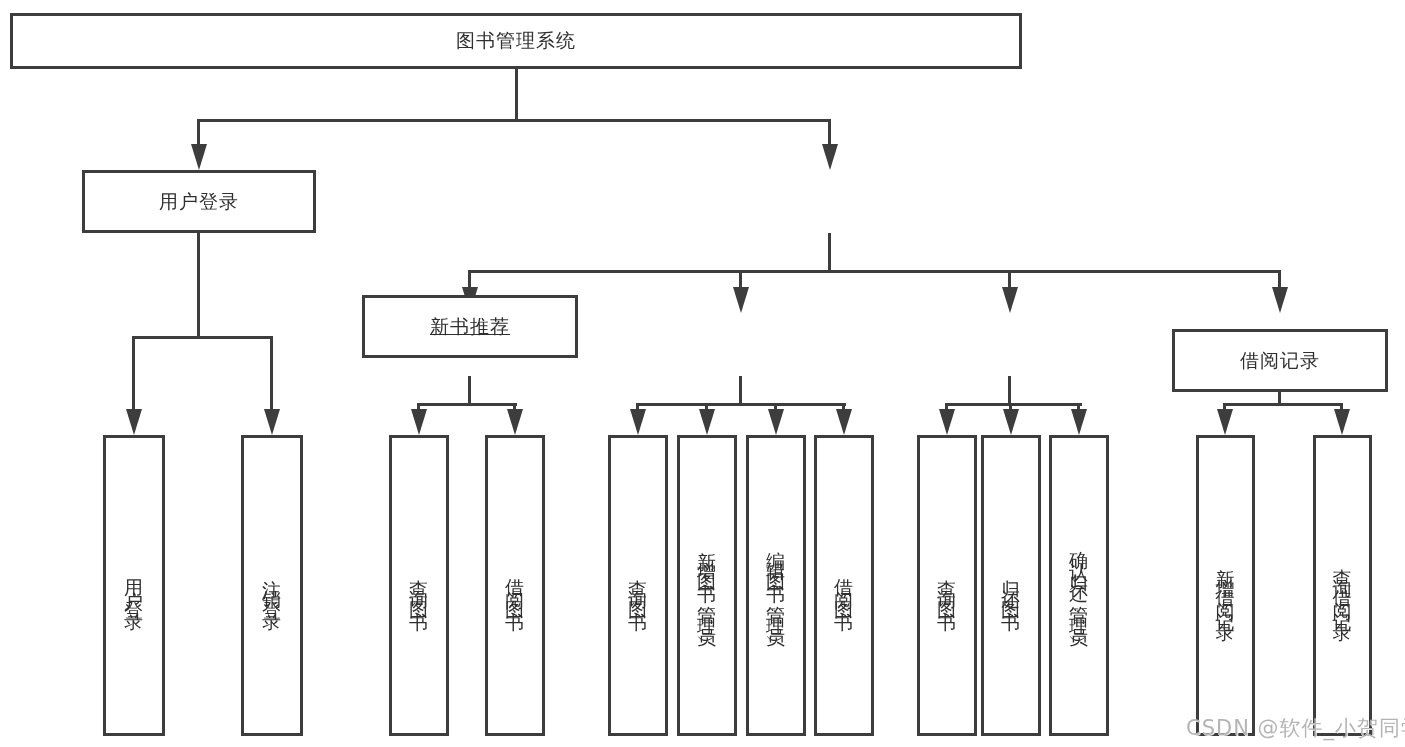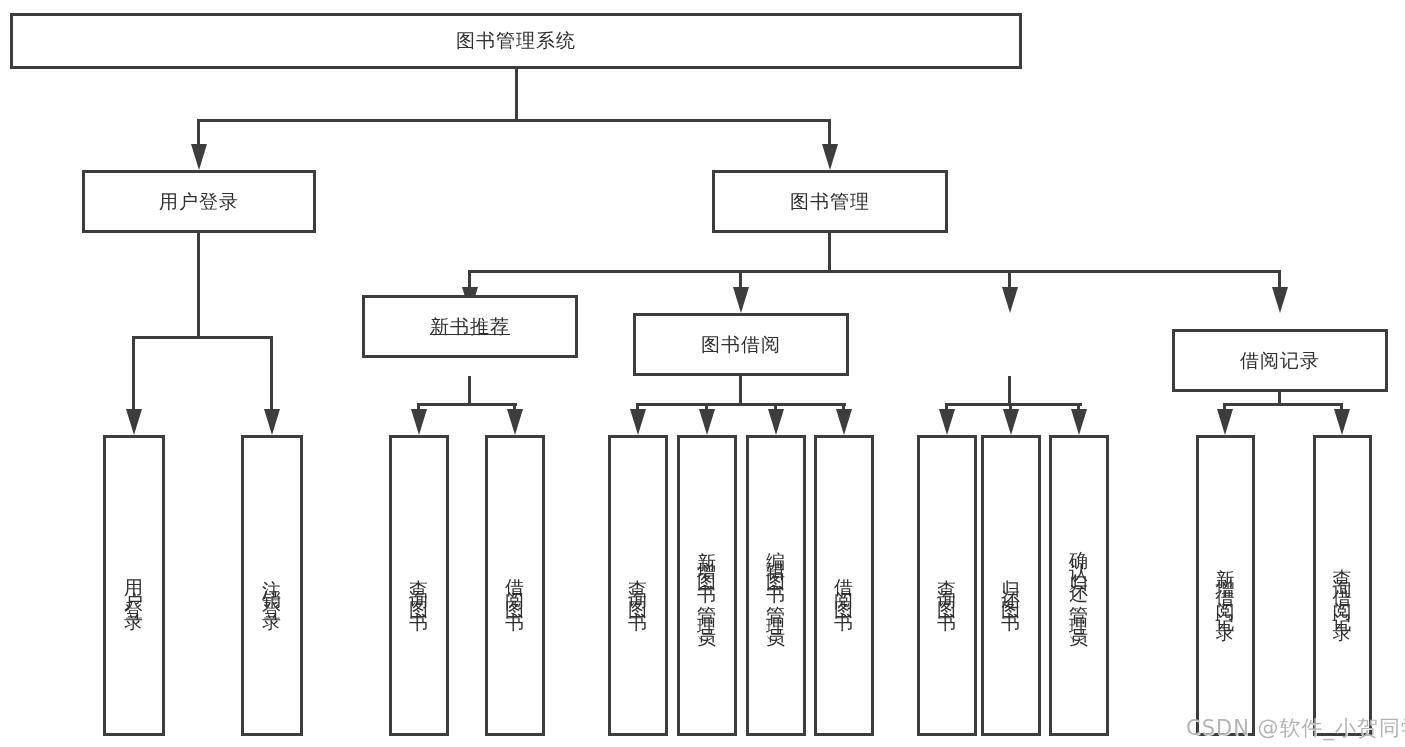--- a/index.html
+++ b/index.html
@@ -65,31 +65,25 @@
 <div class="canvas">
 
   <div class="node" style="left:10px; top:13px; width:1012px; height:56px;">
     <span>图书管理系统</span>
   </div>
 
   <div class="node" style="left:82px; top:170px; width:234px; height:63px;">
     <span>用户登录</span>
   </div>
 
-  <div class="node" style="left:712px; top:170px; width:236px; height:63px;">
-    <span>图书管理</span>
-  </div>
 
   <div class="node" style="left:362px; top:295px; width:216px; height:63px;text-decoration:underline;">
     <span>新书推荐</span>
   </div>
 
-  <div class="node" style="left:633px; top:313px; width:216px; height:63px;">
-    <span>图书借阅</span>
-  </div>
 
 
   <div class="node" style="left:1172px; top:329px; width:216px; height:63px;">
     <span>借阅记录</span>
   </div>
 
   <div class="node" style="left:103px; top:435px; width:62px; height:301px;">
     <span class="vtext">用户登录</span>
   </div>
   <div class="node" style="left:241px; top:435px; width:62px; height:301px;">

